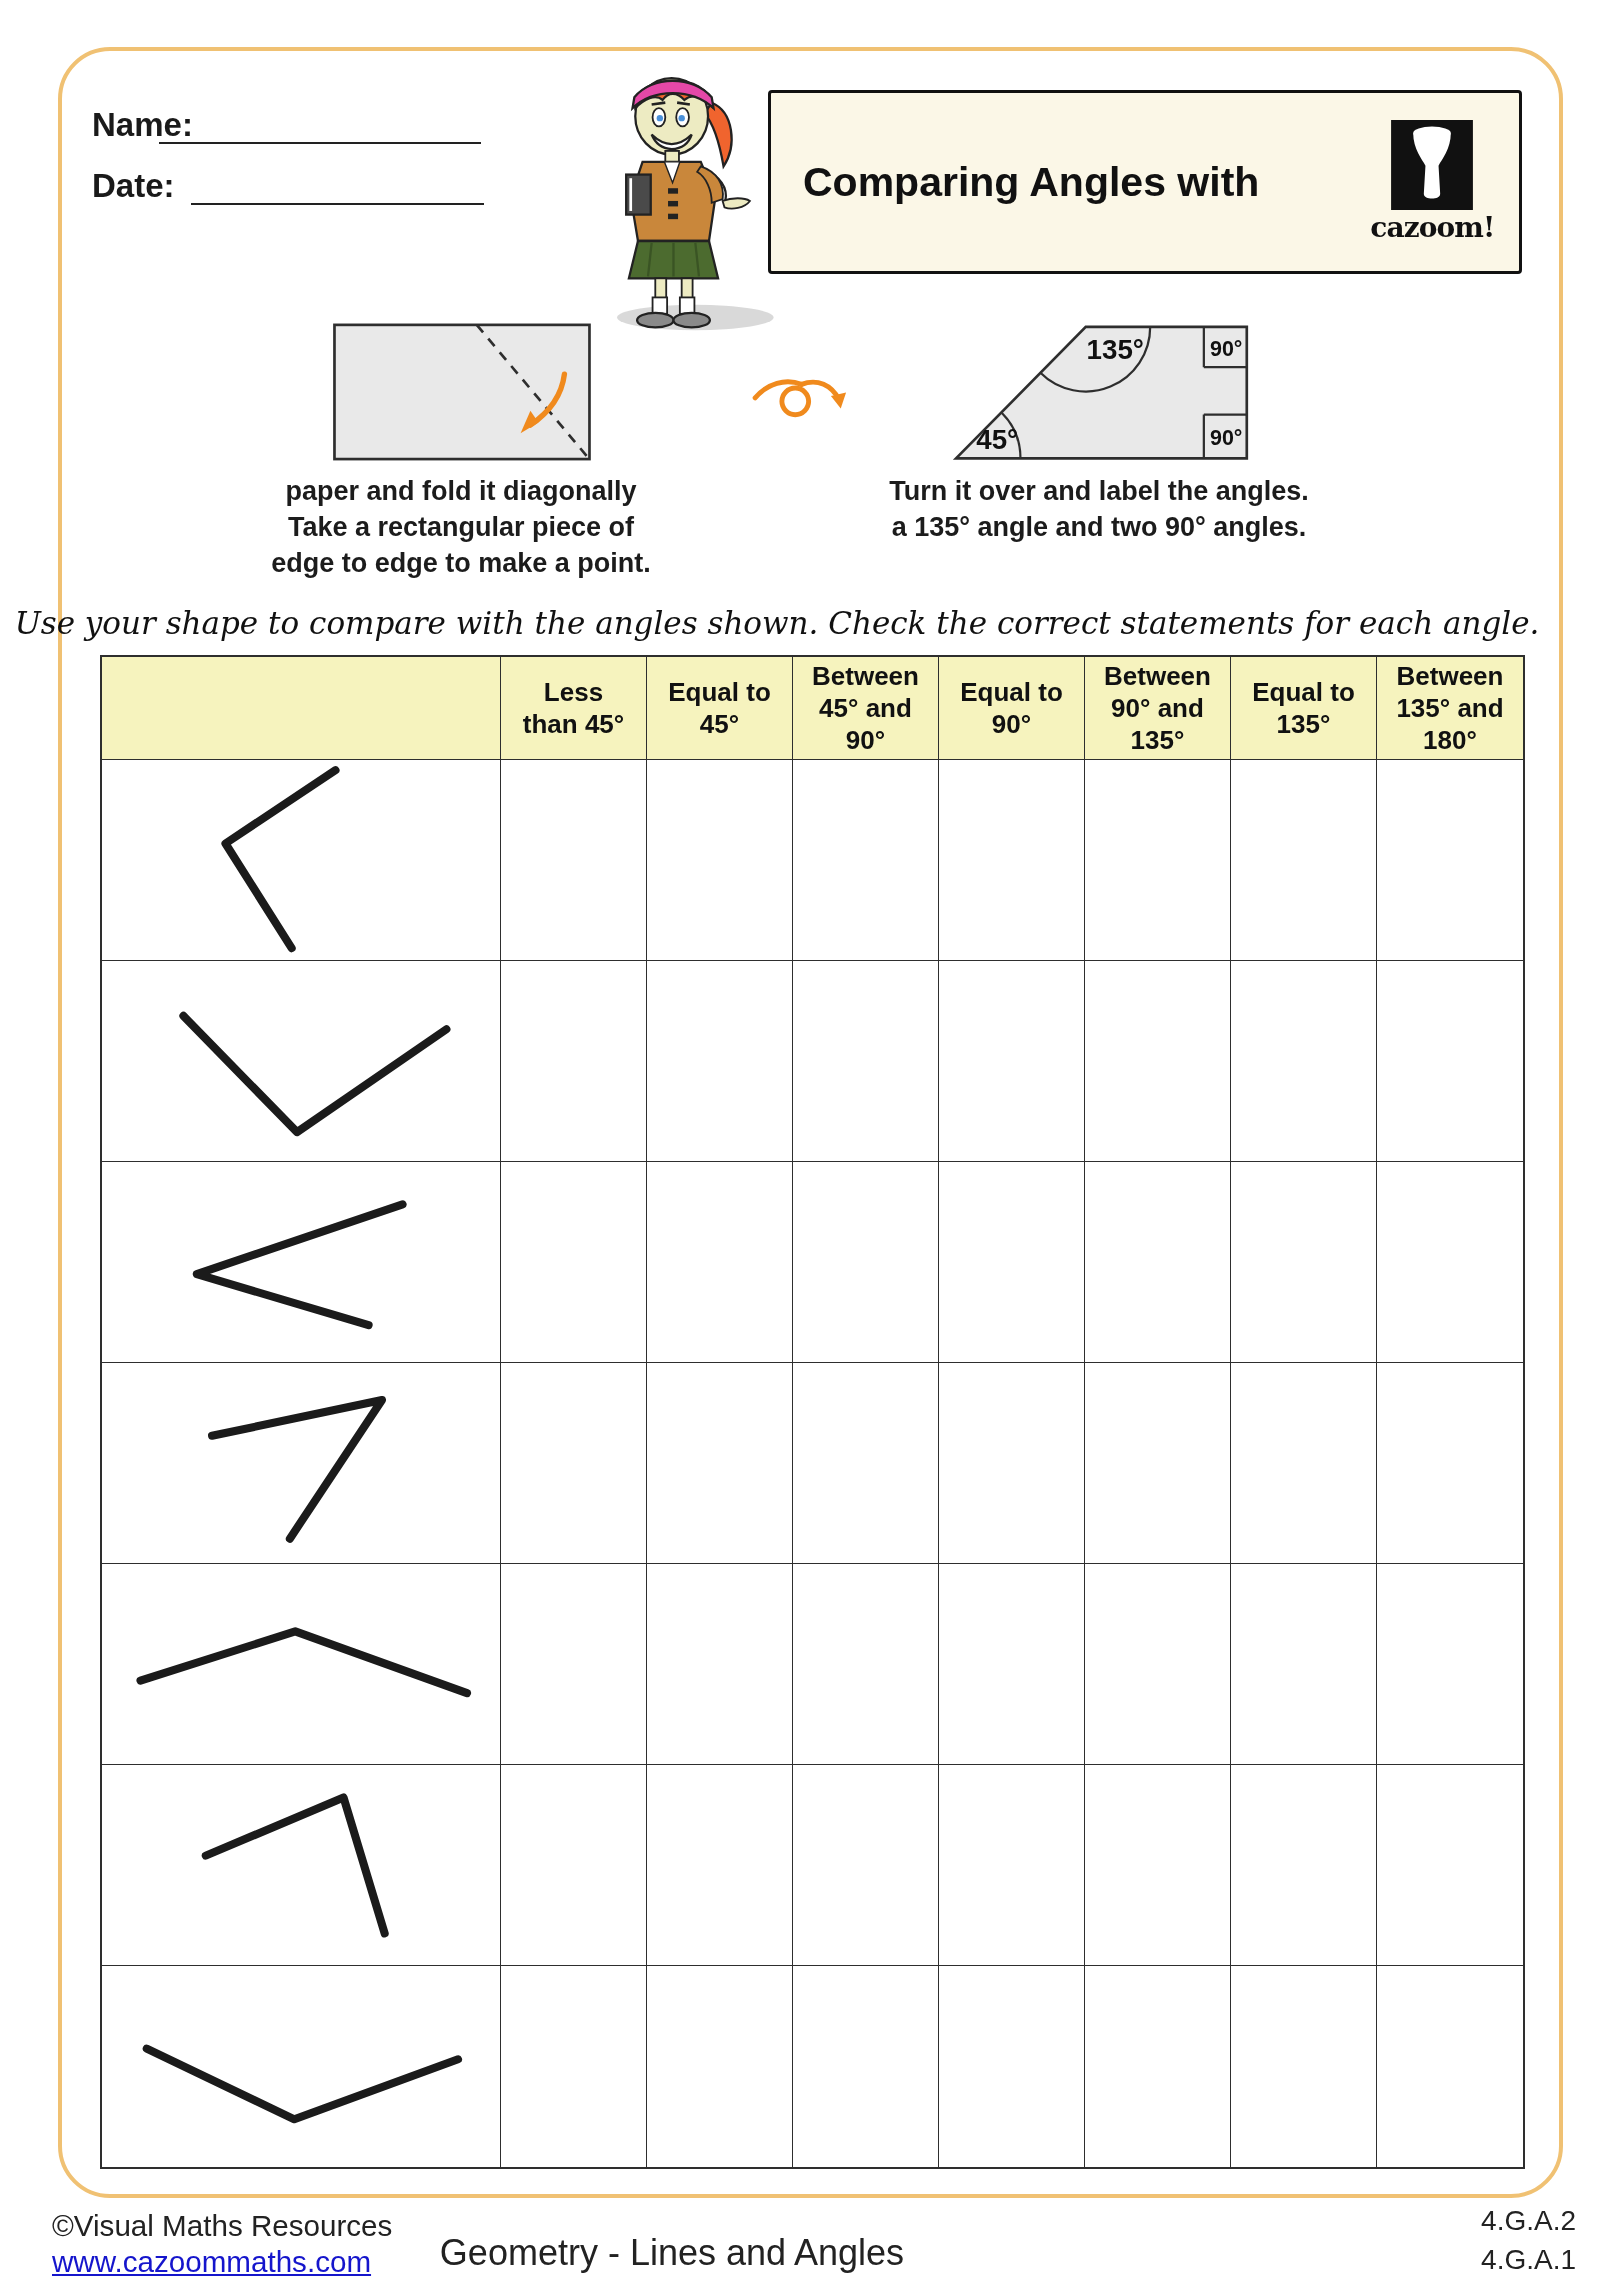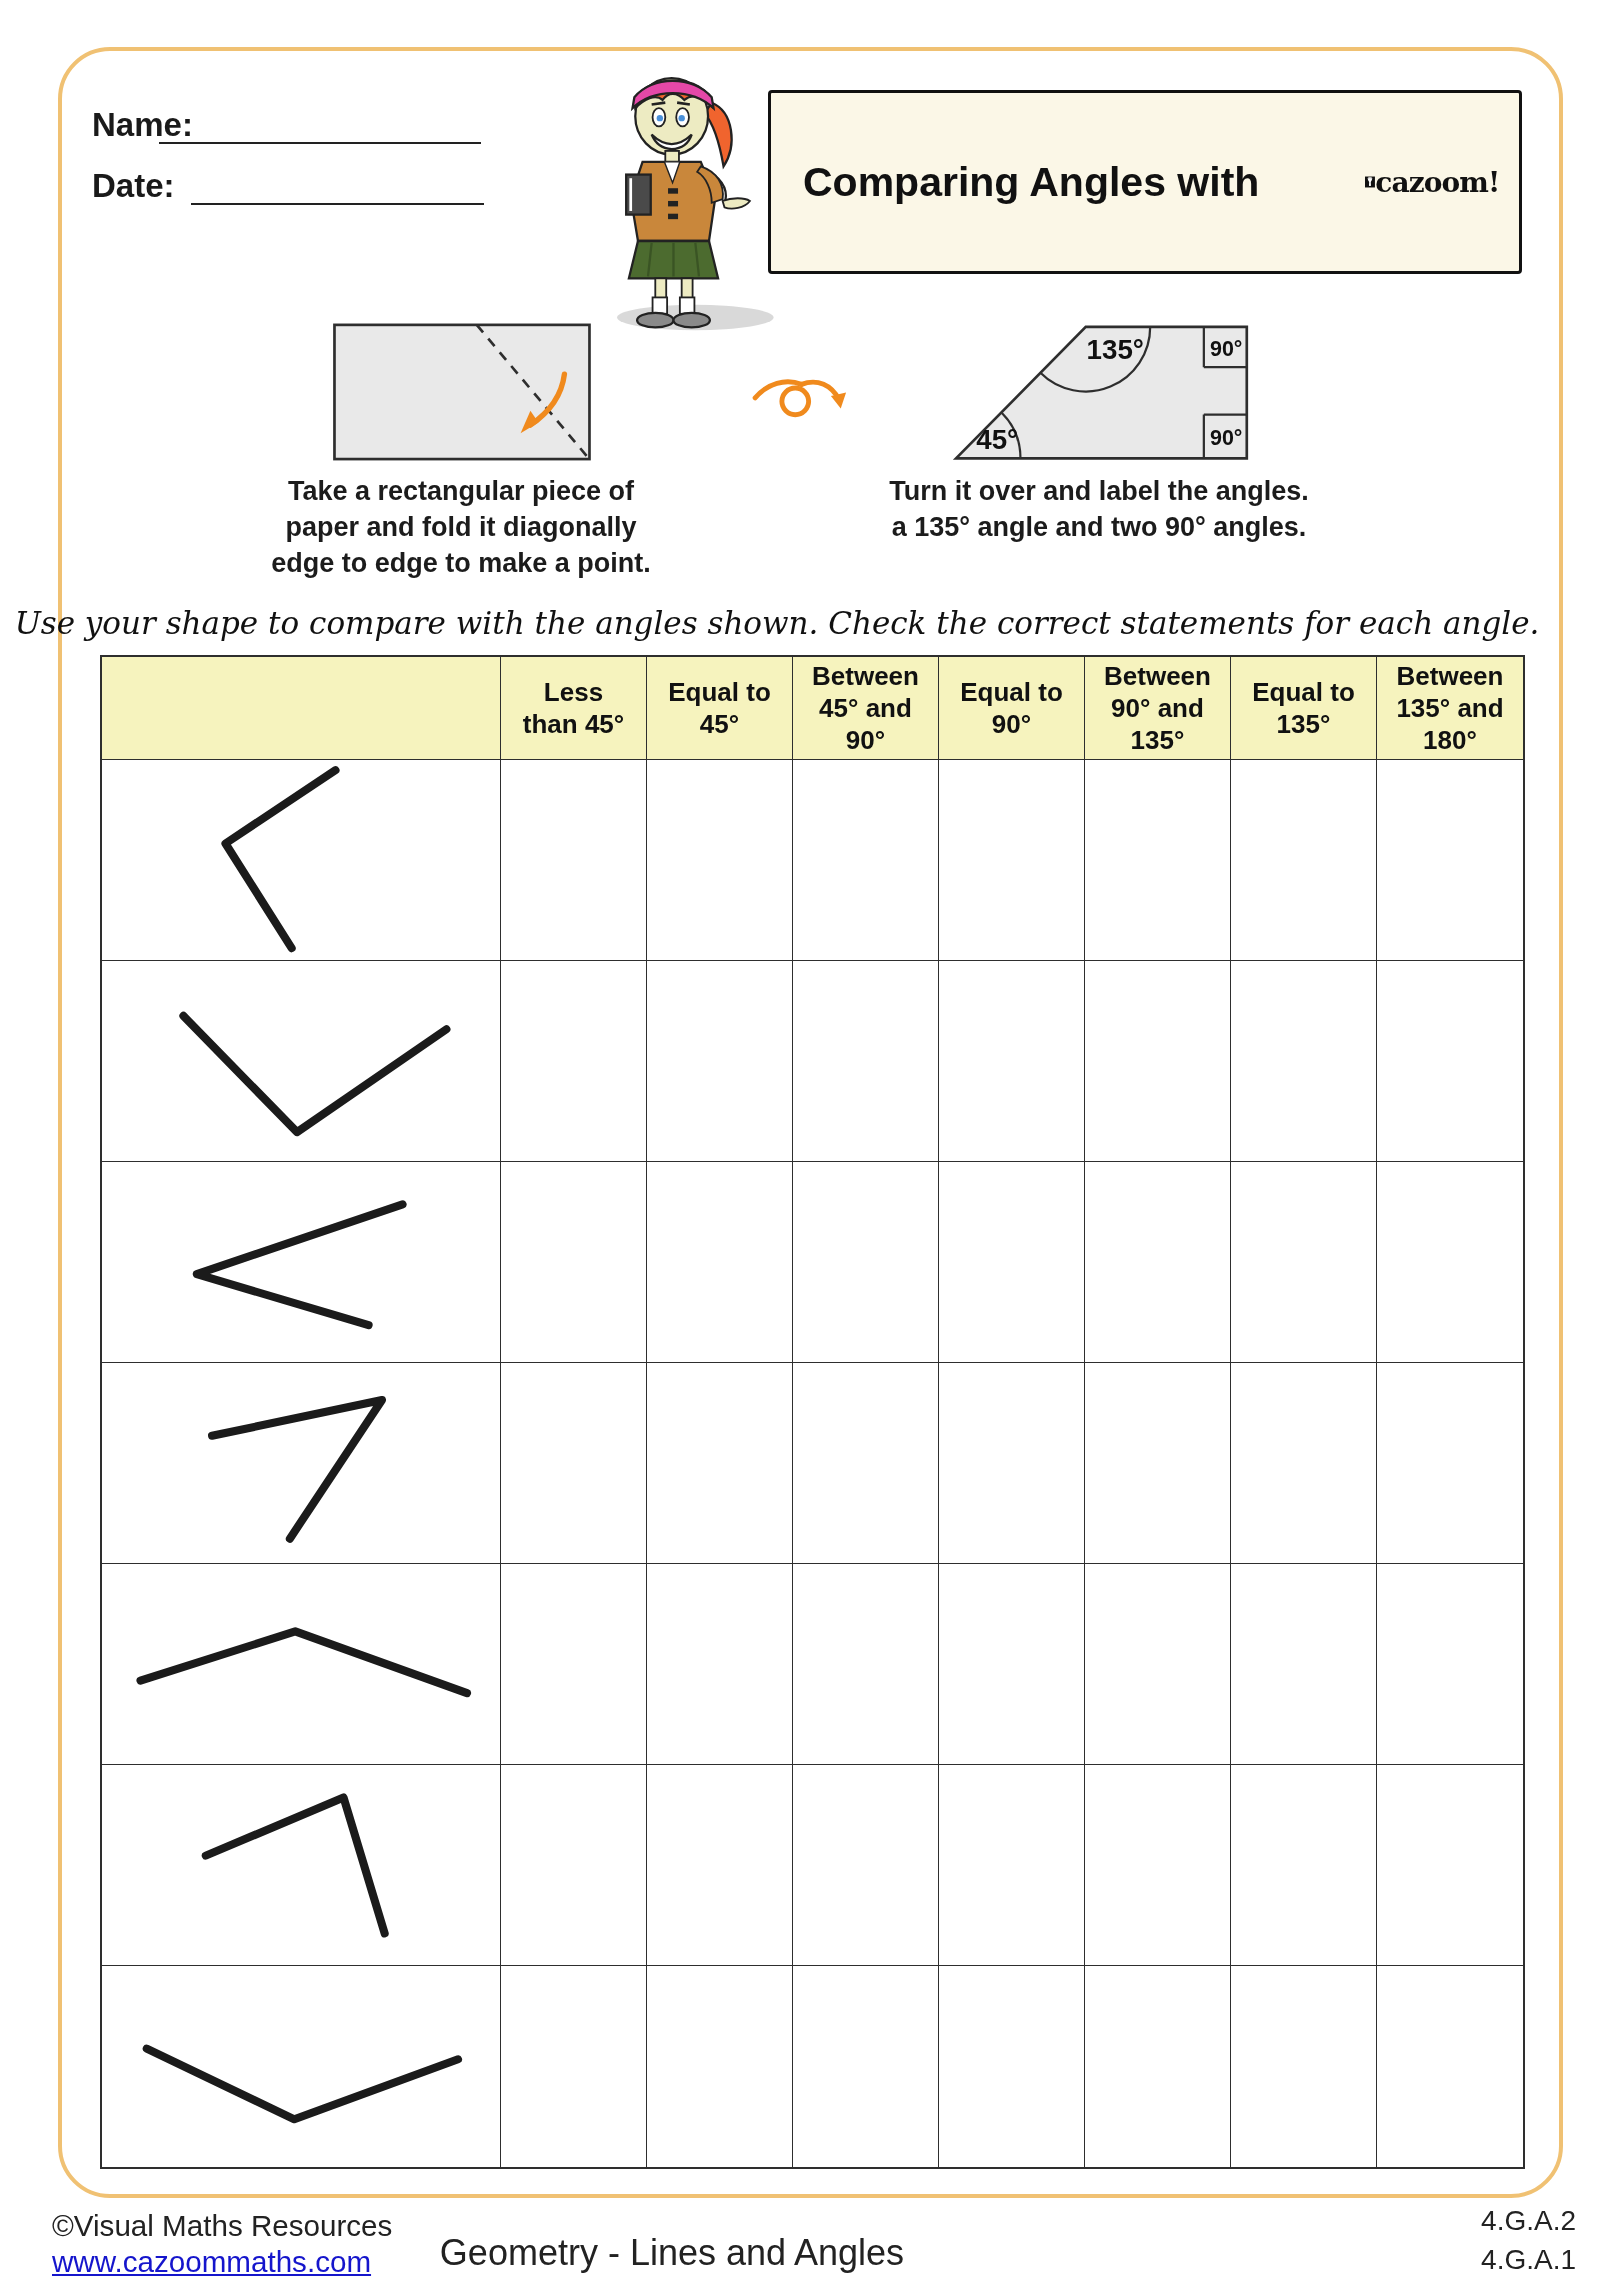--- a/index.html
+++ b/index.html
@@ -8,21 +8,21 @@
   .frame{position:absolute;left:58px;top:47px;width:1497px;height:2143px;
          border:4.5px solid #F0C173;border-radius:52px;}
   
   .field-label{position:absolute;font-size:33px;font-weight:bold;color:#1a1a1a;}
   .fill-line{position:absolute;border-bottom:2.7px solid #222;height:27px;}
   
   .title-box{position:absolute;left:768px;top:90px;width:754px;height:184px;
              background:#FBF7E7;border:3.6px solid #111;border-radius:4px;
              box-sizing:border-box;display:flex;align-items:center;}
   .title-text{margin-left:32px;font-size:41px;font-weight:bold;line-height:51px;color:#111;flex:1;}
-  .logo{width:134px;margin-right:19.7px;display:flex;flex-direction:row;align-items:center;}
+  .logo{width:134px;margin-right:19.7px;display:flex;flex-direction:column;align-items:center;}
   .logo-mark{width:82px;height:90px;}
   .logo-word{font-family:"DejaVu Serif",serif;font-weight:bold;font-size:28px;color:#111;margin-top:1.8px;letter-spacing:-0.9px;}
   
   .caption{position:absolute;font-size:27px;font-weight:bold;line-height:36px;text-align:center;color:#1c1c1c;}
   .prompt{position:absolute;left:0;top:605px;width:1554px;text-align:center;
           font-family:"DejaVu Serif",serif;font-style:italic;font-size:31px;color:#111;}
   
   .table{position:absolute;left:100px;top:655px;width:1421px;
          border:2.7px solid #2e2e2e;box-sizing:content-box;}
   .trow{display:grid;grid-template-columns:399px repeat(7,146px);}
@@ -120,22 +120,22 @@
     <path d="M305 118 L 353 118 M305 118 L 305 167" fill="none" stroke="#2e2e2e" stroke-width="2.5"></path>
     <path d="M245 20 A 72 72 0 0 1 122 71" fill="none" stroke="#2e2e2e" stroke-width="2.5"></path>
     <path d="M100 167 A 72 72 0 0 0 79 116" fill="none" stroke="#2e2e2e" stroke-width="2.5"></path>
     <text x="206" y="56" text-anchor="middle" font-size="31" font-weight="bold" fill="#111">135°</text>
     <text x="74" y="156" text-anchor="middle" font-size="31" font-weight="bold" fill="#111">45°</text>
     <text x="330" y="52" text-anchor="middle" font-size="24" font-weight="bold" fill="#111">90°</text>
     <text x="330" y="152" text-anchor="middle" font-size="24" font-weight="bold" fill="#111">90°</text>
   </svg>
 
   <div class="caption" style="left:219px;top:473px;width:484px;">
+    <div>paper and fold it diagonally</div>
     <div>Take a rectangular piece of</div>
-    <div>paper and fold it diagonally</div>
     <div>edge to edge to make a point.</div>
   </div>
   <div class="caption" style="left:855px;top:473px;width:488px;">
     <div>Turn it over and label the angles.</div>
     <div>a 135° angle and two 90° angles.</div>
   </div>
 
   <div class="prompt">Use your shape to compare with the angles shown. Check the correct statements for each angle.</div>
 
   <div class="table">

